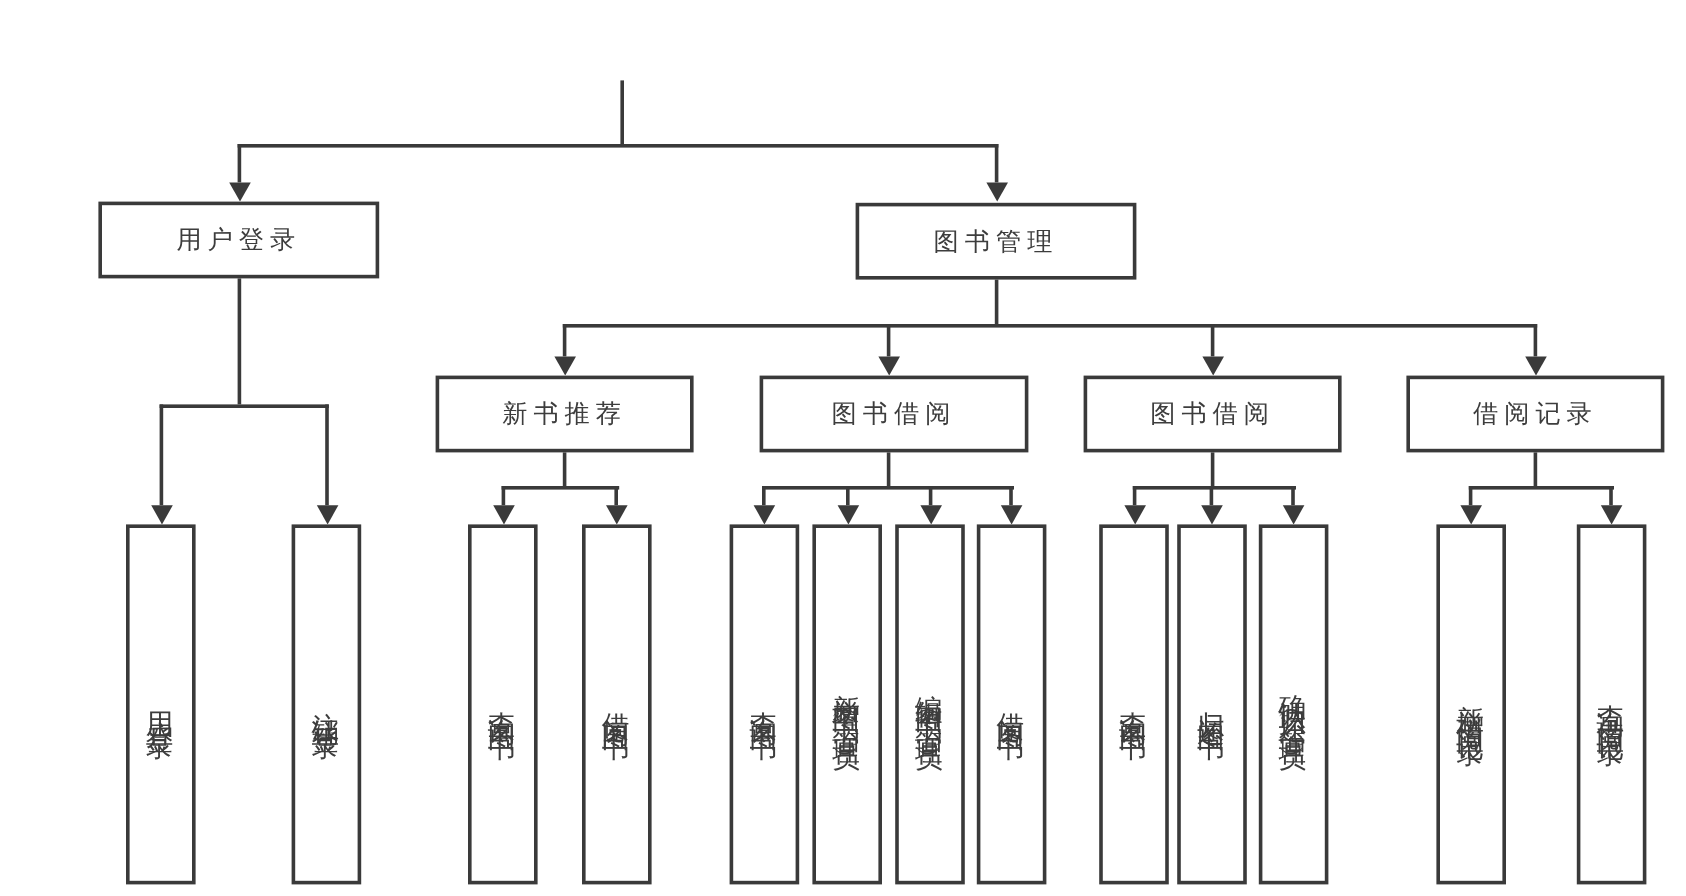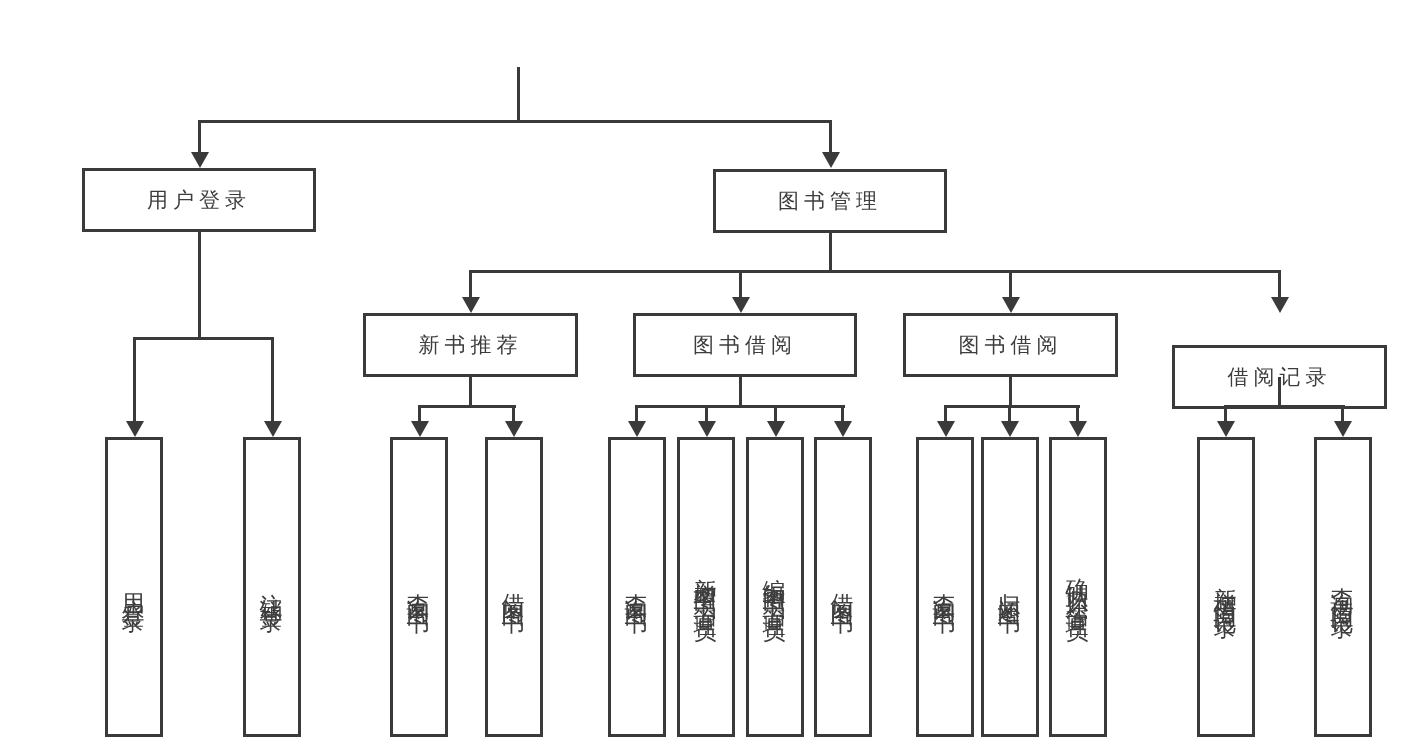--- a/index.html
+++ b/index.html
@@ -87,21 +87,21 @@
   <div class="line" style="left:829px; top:233px; width:3px; height:37px;"></div>
   <div class="line" style="left:469px; top:270px; width:812px; height:3px;"></div>
   <div class="v-arrow" style="left:469px; top:270px; height:27px;"></div>
   <div class="v-arrow" style="left:739px; top:270px; height:27px;"></div>
   <div class="v-arrow" style="left:1009px; top:270px; height:27px;"></div>
   <div class="v-arrow" style="left:1278px; top:270px; height:27px;"></div>
 
   <div class="box" style="left:363px; top:313px; width:215px; height:64px;">新书推荐</div>
   <div class="box" style="left:633px; top:313px; width:224px; height:64px;">图书借阅</div>
   <div class="box" style="left:903px; top:313px; width:215px; height:64px;">图书借阅</div>
-  <div class="box" style="left:1172px; top:313px; width:215px; height:64px;margin-top:32px;">借阅记录</div>
+  <div class="box" style="left:1172px; top:313px; width:215px; height:64px;">借阅记录</div>
 
   <div class="line" style="left:469px; top:377px; width:3px; height:28px;"></div>
   <div class="line" style="left:418px; top:405px; width:98px; height:3px;"></div>
   <div class="v-arrow" style="left:418px; top:405px; height:16px;"></div>
   <div class="v-arrow" style="left:512px; top:405px; height:16px;"></div>
 
   <div class="box vbox" style="left:390px; top:437px; width:58px; height:300px;">查询图书</div>
   <div class="box vbox" style="left:485px; top:437px; width:58px; height:300px;">借阅图书</div>
 
   <div class="line" style="left:739px; top:377px; width:3px; height:28px;"></div>

